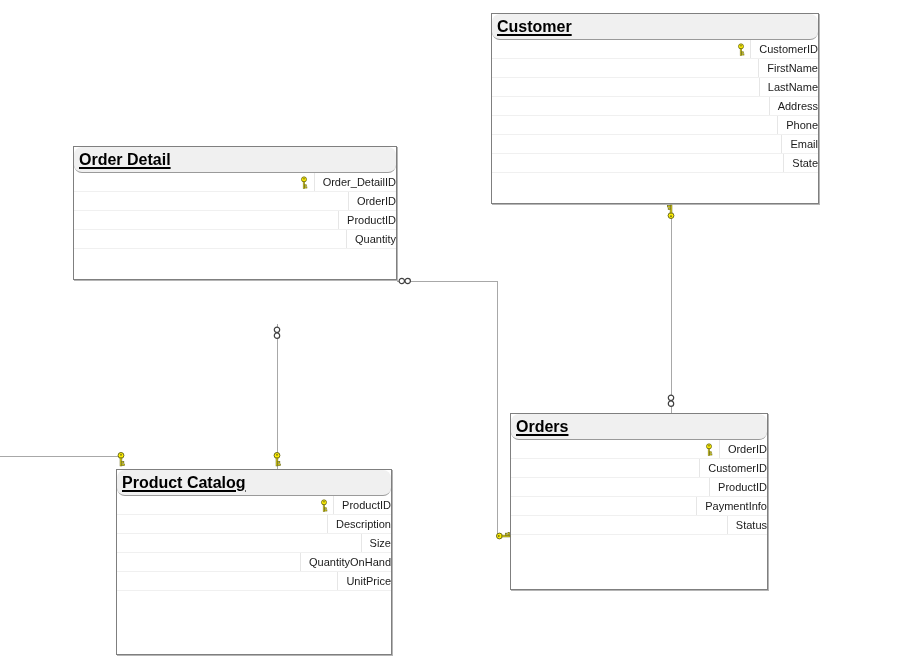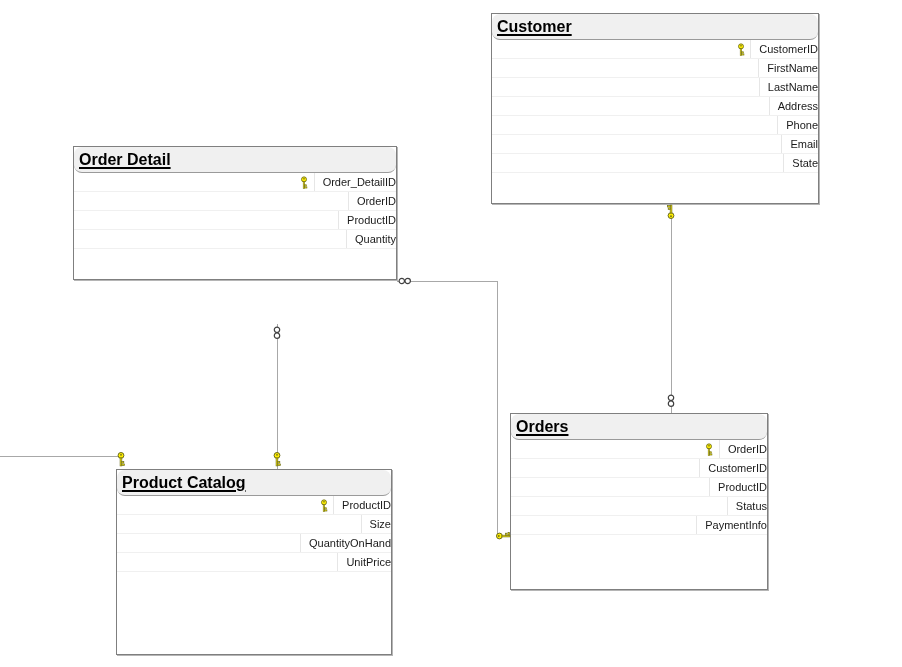--- a/index.html
+++ b/index.html
@@ -143,44 +143,48 @@
           <div class="db-row">
             <span class="row-icon-cell"></span>
             <span class="row-label">CustomerID</span>
           </div>
           <div class="db-row">
             <span class="row-icon-cell"></span>
             <span class="row-label">ProductID</span>
           </div>
           <div class="db-row">
             <span class="row-icon-cell"></span>
+            <span class="row-label">PaymentInfo</span>
+          </div>
+          <div class="db-row">
+            <span class="row-icon-cell"></span>
             <span class="row-label">Status</span>
           </div>
-          <div class="db-row">
-            <span class="row-icon-cell"></span>
-            <span class="row-label">PaymentInfo</span>
-          </div>
         </div>
       </div>
       <div class="db-table" style="left: 116px; top: 469px; width: 276px; height: 186px;">
         <div class="db-header">
           <span class="db-title">Product Catalog</span>
         </div>
         <div class="db-body">
           <div class="db-row">
             <span class="row-icon-cell">
               <svg width="8" height="13" viewBox="0 0 9 15">
                 <circle cx="4.5" cy="3.9" r="2.9" fill="#ffee00" stroke="#6b6b1f" stroke-width="1"></circle>
                 <circle cx="4.5" cy="3.3" r="0.9" fill="#6b6b1f"></circle>
                 <rect x="3.6" y="6.4" width="1.7" height="8.2" fill="#ffee00" stroke="#6b6b1f" stroke-width="0.7"></rect>
                 <rect x="5.2" y="10.1" width="2.1" height="1.4" fill="#ffee00" stroke="#6b6b1f" stroke-width="0.7"></rect>
                 <rect x="5.2" y="12.5" width="2.7" height="1.4" fill="#ffee00" stroke="#6b6b1f" stroke-width="0.7"></rect>
               </svg>
             </span>
             <span class="row-label">ProductID</span>
+          </div>
+          <div class="db-row">
+            <span class="row-icon-cell"></span>
+            <span class="row-label">Description</span>
           </div>
           <div class="db-row">
             <span class="row-icon-cell"></span>
             <span class="row-label">Size</span>
           </div>
           <div class="db-row">
             <span class="row-icon-cell"></span>
             <span class="row-label">QuantityOnHand</span>
           </div>
           <div class="db-row">

